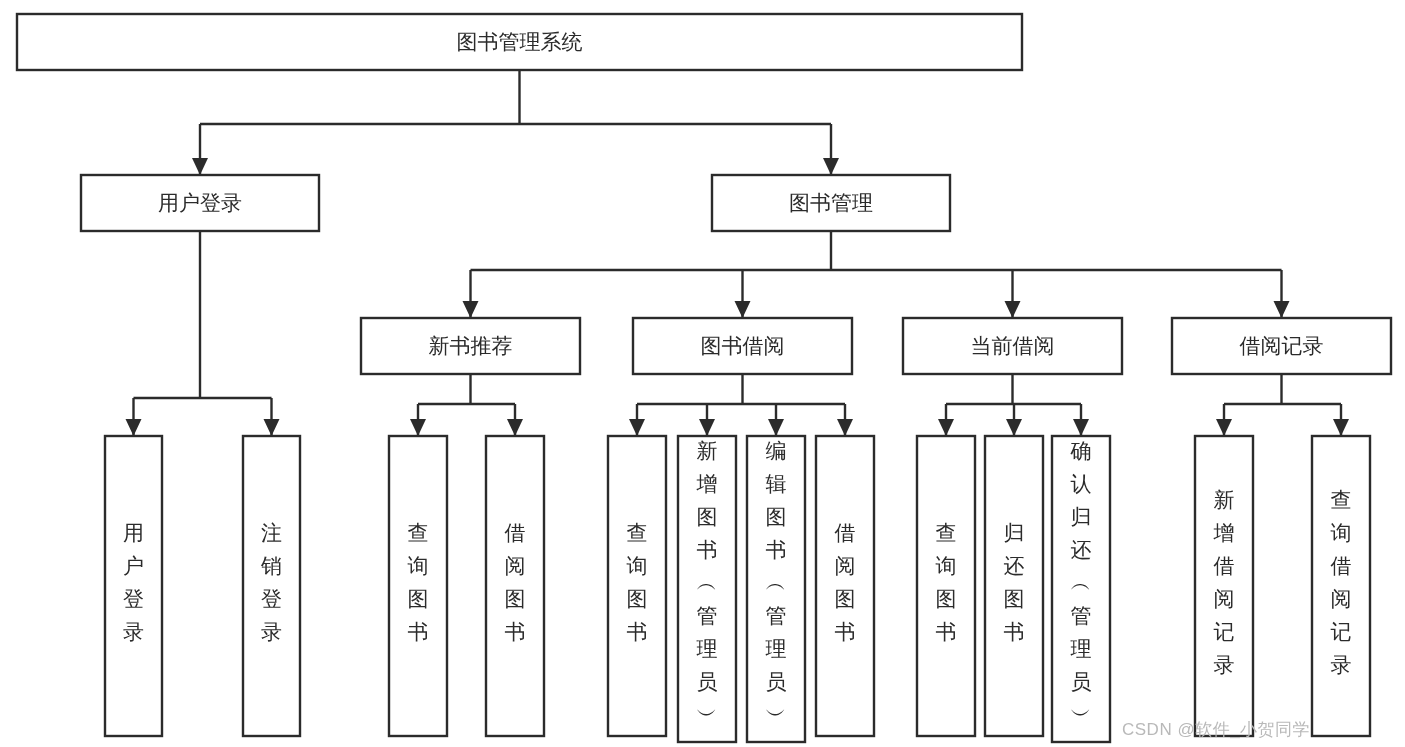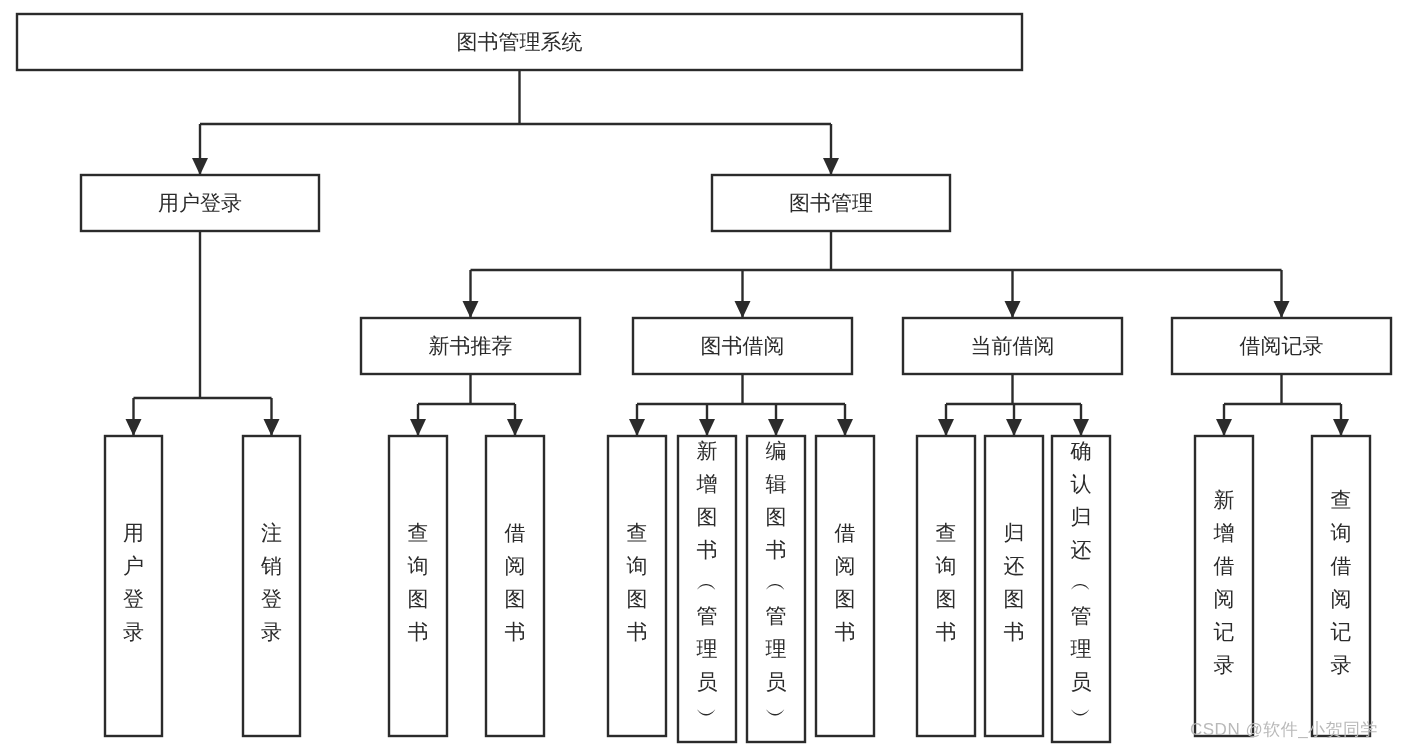--- a/index.html
+++ b/index.html
@@ -212,14 +212,14 @@
         <g>
           <rect x="1195" y="436" width="58" height="300" class="node-box"></rect>
           <text x="1224" class="node-label-v"><tspan x="1224" y="507">新</tspan><tspan x="1224" y="540">增</tspan><tspan x="1224" y="573">借</tspan><tspan x="1224" y="606">阅</tspan><tspan x="1224" y="639">记</tspan><tspan x="1224" y="672">录</tspan></text>
         </g>
         <g>
           <rect x="1312" y="436" width="58" height="300" class="node-box"></rect>
           <text x="1341" class="node-label-v"><tspan x="1341" y="507">查</tspan><tspan x="1341" y="540">询</tspan><tspan x="1341" y="573">借</tspan><tspan x="1341" y="606">阅</tspan><tspan x="1341" y="639">记</tspan><tspan x="1341" y="672">录</tspan></text>
         </g>
       </g>
   </svg>
-  <div class="watermark-text" style="left: 1190px; top: 718px;">CSDN @软件_小贺同学</div>
+  <div class="watermark-text" style="left: 1122px; top: 718px;">CSDN @软件_小贺同学</div>
 </div>
 
 </body></html>

